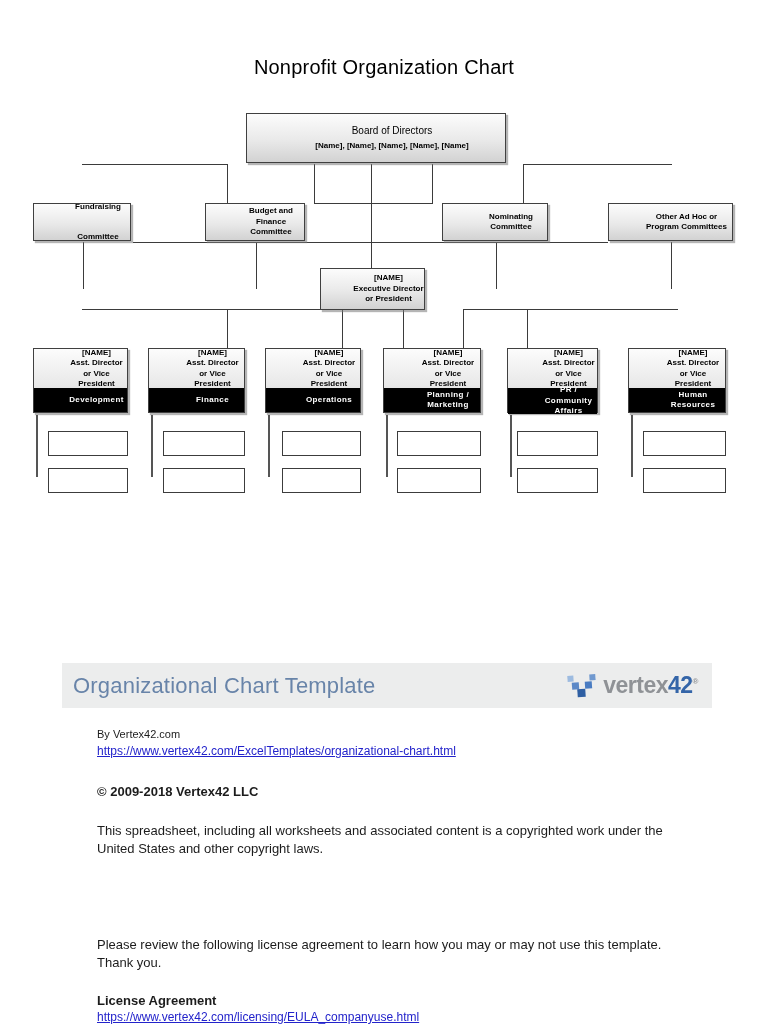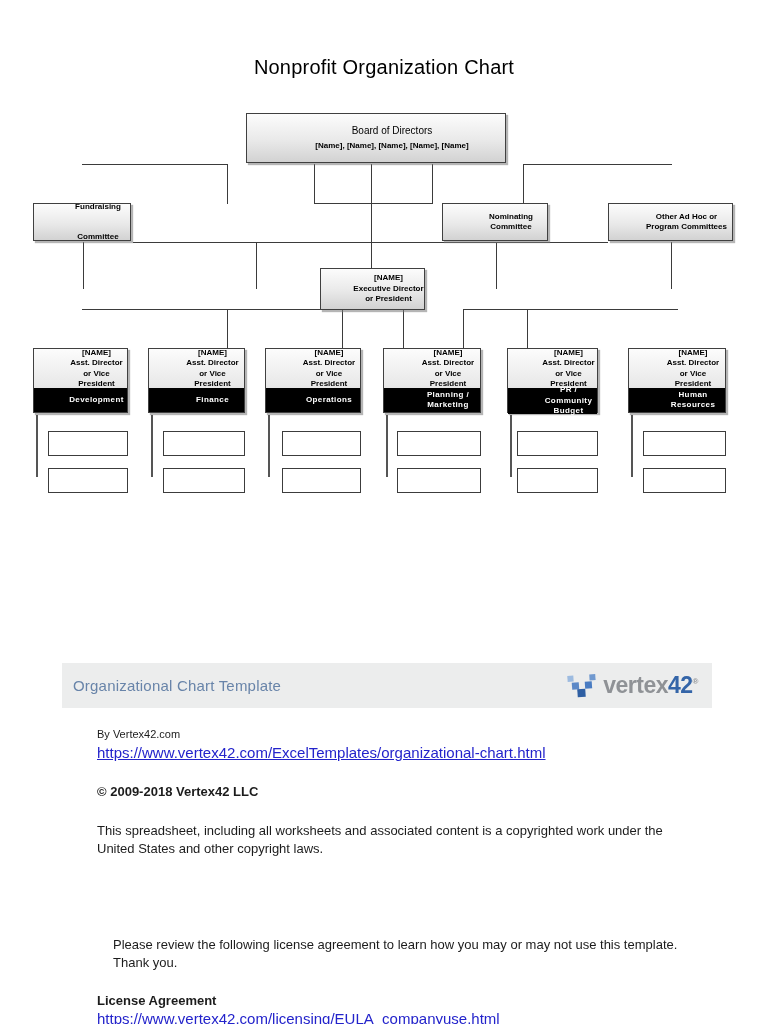--- a/index.html
+++ b/index.html
@@ -33,32 +33,32 @@
   .slot {
     position:absolute; box-sizing:border-box; height:25px; background:#fff;
     border:1.5px solid #3c3c3c;
   }
   .line { position:absolute; background:#3b3b3b; }
   .stub { position:absolute; width:1.5px; background:#555; }
   
   .band { position:absolute; left:62px; top:663px; width:650px; height:45px; background:#eceded; }
   .band-title {
     position:absolute; left:11px; top:0; height:45px; display:flex; align-items:center;
-    font-size:15px; color:#6884a9; letter-spacing:.2px;
+    font-size:22px; color:#6884a9; letter-spacing:.2px;
   }
   .logo { position:absolute; right:14px; top:0; height:45px; display:flex; align-items:center; gap:6px; }
   .logo-mark { position:relative; width:31px; height:26px; transform:rotate(-4deg); }
   .logo-mark i { position:absolute; display:block; }
   .logo-text { font-size:23px; font-weight:bold; letter-spacing:-.5px; line-height:1; }
   .lg-gray { color:#8f9296; }
   .lg-blue { color:#3465a8; }
   .lg-reg { font-size:8px; color:#8f9296; vertical-align:super; }
   .ftext { position:absolute; left:97px; color:#1c1c1c; }
   .f-small { font-size:11px; }
-  .f-link { font-size:15px; color:#2323cb; text-decoration:underline; }
+  .f-link { font-size:12px; color:#2323cb; text-decoration:underline; }
   .f-bold { font-size:13px; font-weight:bold; }
   .f-para { font-size:13px; width:600px; line-height:1.42; }
 </style>
 </head>
 <body>
 
 <div class="page">
 
   <div class="page-title">Nonprofit Organization Chart</div>
 
@@ -85,20 +85,24 @@
 
   <div class="obox" style="left:246px;top:113px;width:260px;height:50px;">
     <span class="b-title">Board of Directors</span>
     <span class="b-members">[Name], [Name], [Name], [Name], [Name]</span>
   </div>
 
   <div class="obox small-bold" style="left:33px;top:203px;width:98px;height:38px;gap:20px;">
     <span>Fundraising</span>
     <span>Committee</span>
   </div>
+  <div class="obox small-bold" style="left:205px;top:203px;width:100px;height:38px;">
+    <span>Budget and</span>
+    <span>Finance Committee</span>
+  </div>
   <div class="obox small-bold" style="left:442px;top:203px;width:106px;height:38px;">
     <span>Nominating</span>
     <span>Committee</span>
   </div>
   <div class="obox small-bold" style="left:608px;top:203px;width:125px;height:38px;">
     <span>Other Ad Hoc or</span>
     <span>Program Committees</span>
   </div>
 
   <div class="obox small-bold" style="left:320px;top:268px;width:105px;height:42px;">
@@ -152,21 +156,21 @@
     </div>
   </div>
   <div class="obox dept" style="left:507px;top:348px;width:91px;height:65px;">
     <div class="dept-top small-bold">
       <span>[NAME]</span>
       <span>Asst. Director</span>
       <span>or Vice President</span>
     </div>
     <div class="dept-band">
       <span>PR / Community</span>
-      <span>Budget</span>
+      <span>Affairs</span>
     </div>
   </div>
   <div class="obox dept" style="left:628px;top:348px;width:98px;height:65px;">
     <div class="dept-top small-bold">
       <span>[NAME]</span>
       <span>Asst. Director</span>
       <span>or Vice President</span>
     </div>
     <div class="dept-band">
       <span>Human Resources</span>
@@ -205,17 +209,17 @@
         <i style="left:24px;top:2px;width:6px;height:6px;background:#7199cf;"></i>
       </span>
       <span class="logo-text"><span class="lg-gray">vertex</span><span class="lg-blue">42</span><span class="lg-reg">®</span></span>
     </div>
   </div>
 
   <div class="ftext f-small" style="top:728px;">By Vertex42.com</div>
   <a class="ftext f-link" style="top:744px;" href="#">https://www.vertex42.com/ExcelTemplates/organizational-chart.html</a>
   <div class="ftext f-bold" style="top:784px;">© 2009-2018 Vertex42 LLC</div>
   <div class="ftext f-para" style="top:822px;">This spreadsheet, including all worksheets and associated content is a copyrighted work under the United States and other copyright laws.</div>
-  <div class="ftext f-para" style="top:936px;margin-left:16px;">Please review the following license agreement to learn how you may or may not use this template. Thank you.</div>
+  <div class="ftext f-para" style="top:936px;">Please review the following license agreement to learn how you may or may not use this template. Thank you.</div>
   <div class="ftext f-bold" style="top:993px;">License Agreement</div>
   <a class="ftext f-link" style="top:1010px;" href="#">https://www.vertex42.com/licensing/EULA_companyuse.html</a>
 
 </div>
 
 </body></html>

